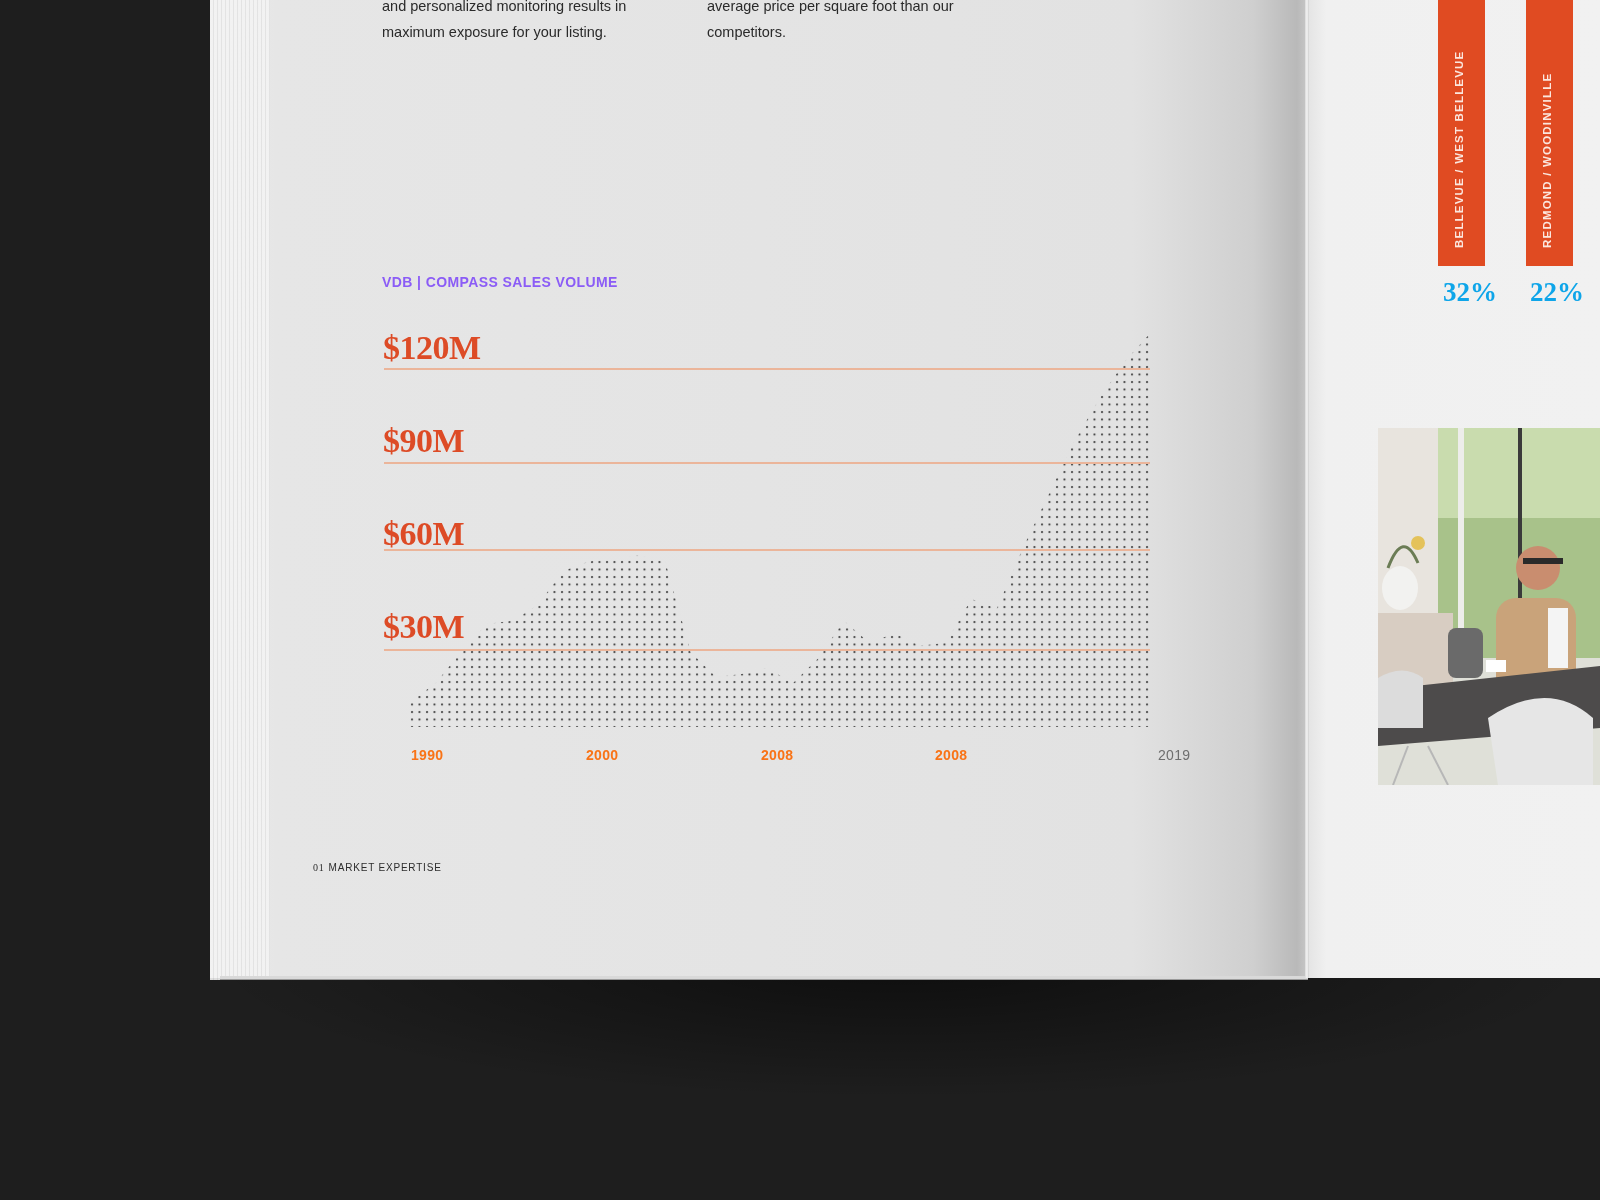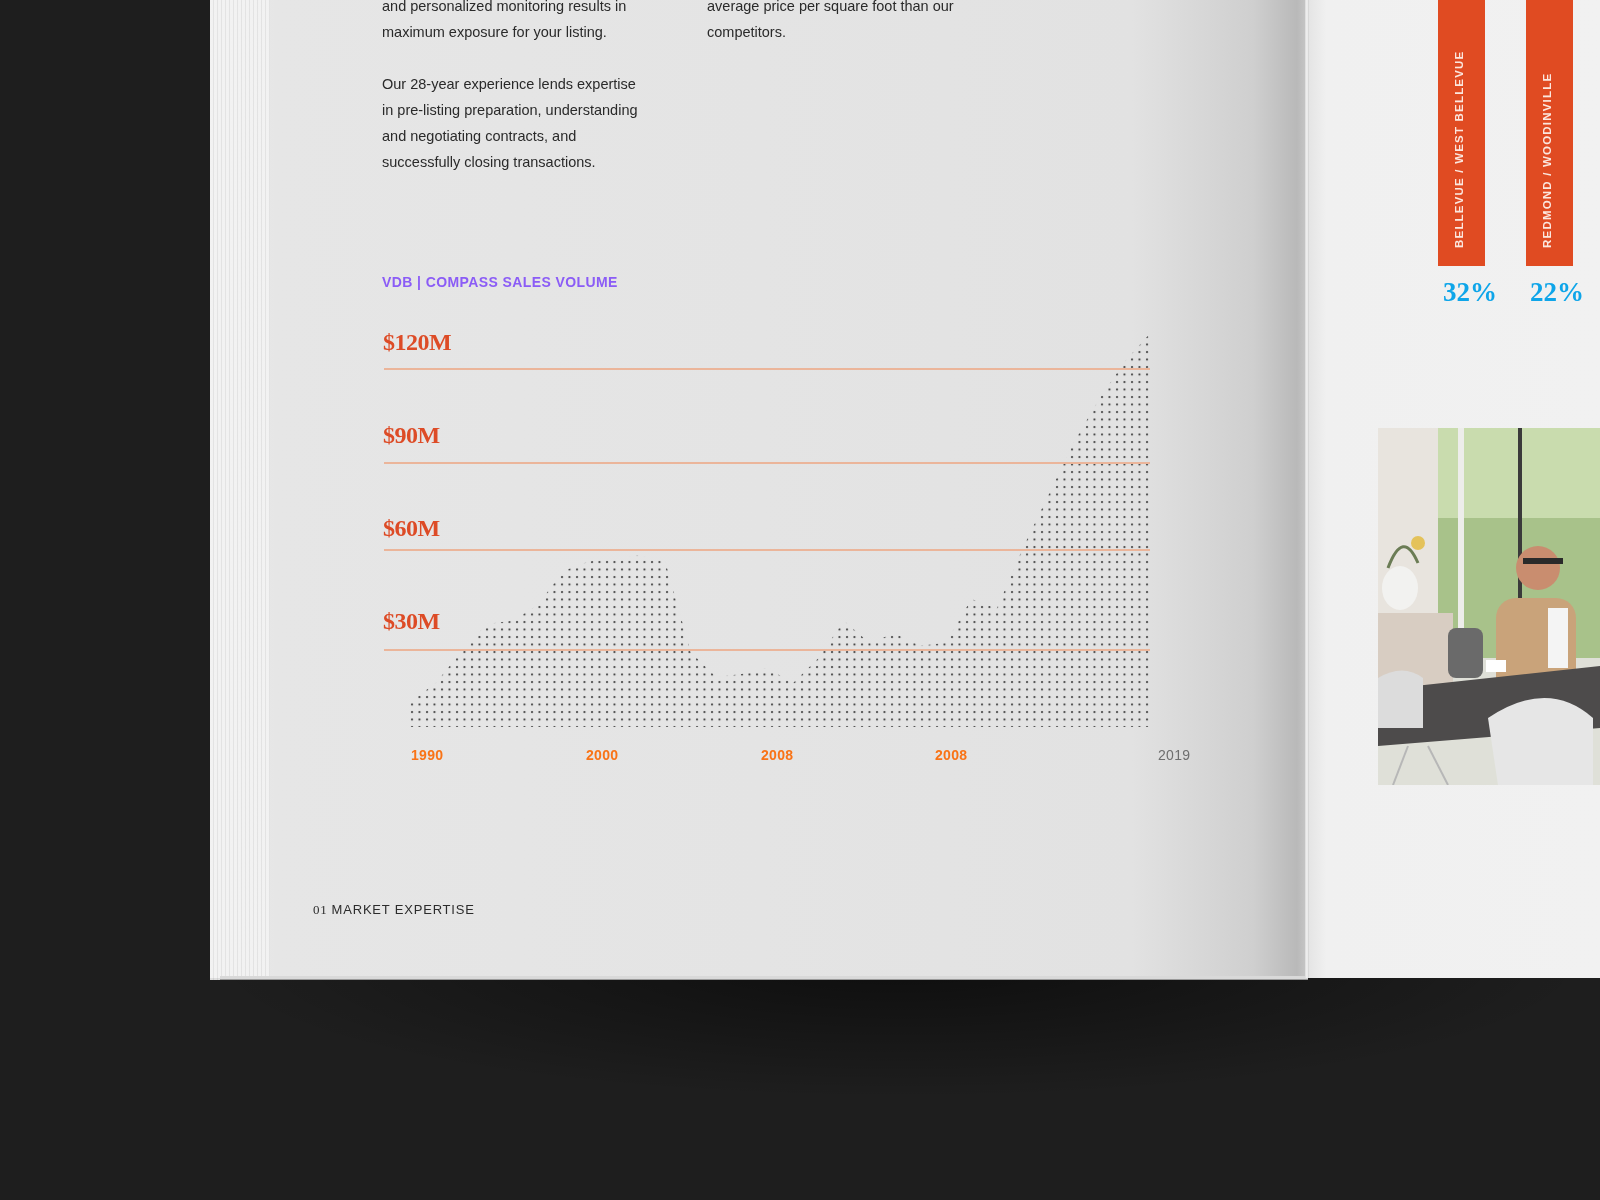--- a/index.html
+++ b/index.html
@@ -43,34 +43,34 @@
     }
     .body-text p { margin-bottom: 26px; }
 
     .chart-title {
       position: absolute; left: 382px; top: 274px;
       font-size: 14px; font-weight: bold; letter-spacing: 0.4px; color: #8b5cf6;
     }
     .chart-svg { position: absolute; left: 380px; top: 320px; }
     .ylabel {
       position: absolute; font-family: "Liberation Serif", "DejaVu Serif", serif;
-      font-weight: bold; font-size: 24px; color: #dd4b26; letter-spacing: -0.5px;
+      font-weight: bold; font-size: 34px; color: #dd4b26; letter-spacing: -0.5px;
     }
     .gridline {
       position: absolute; left: 384px; width: 766px; height: 2px;
       background: #ebb59a;
     }
     .xlabel {
       position: absolute; top: 747px; font-size: 14px; font-weight: bold;
       color: #f97316; letter-spacing: 0.3px;
     }
     .xlabel.muted { color: #6e6e6e; font-weight: normal; margin-left: 48px; }
 
     .footer {
-      position: absolute; left: 313px; top: 902px; font-size: 13px;
+      position: absolute; left: 313px; top: 862px; font-size: 10px;
       letter-spacing: 0.8px; color: #2c2c2c;
     }
     .footer .num { font-family: "Liberation Serif", "DejaVu Serif", serif; margin-right: 4px; }
 
     
     .bar {
       position: absolute; top: 0; width: 47px; height: 266px; background: #e04b22;
     }
     .bar-label {
       position: absolute; left: 50%; bottom: 20px;
@@ -95,26 +95,20 @@
 <div class="left-page"></div>
 <div class="page-edges"></div>
 <div class="page-edges-bottom"></div>
 <div class="spine-line"></div>
 <div class="right-page"></div>
 
 <div class="body-text" style="left:382px; top:-7px;">
   <p>
     <span>and personalized monitoring results in</span><br>
     <span>maximum exposure for your listing.</span>
-  </p>
-  <p>
-    <span>Our 28-year experience lends expertise</span><br>
-    <span>in pre-listing preparation, understanding</span><br>
-    <span>and negotiating contracts, and</span><br>
-    <span>successfully closing transactions.</span>
   </p>
 </div>
 
 <div class="body-text" style="left:707px; top:-7px; width:300px;">
   <p>
     <span>average price per square foot than our</span><br>
     <span>competitors.</span>
   </p>
 </div>
 

